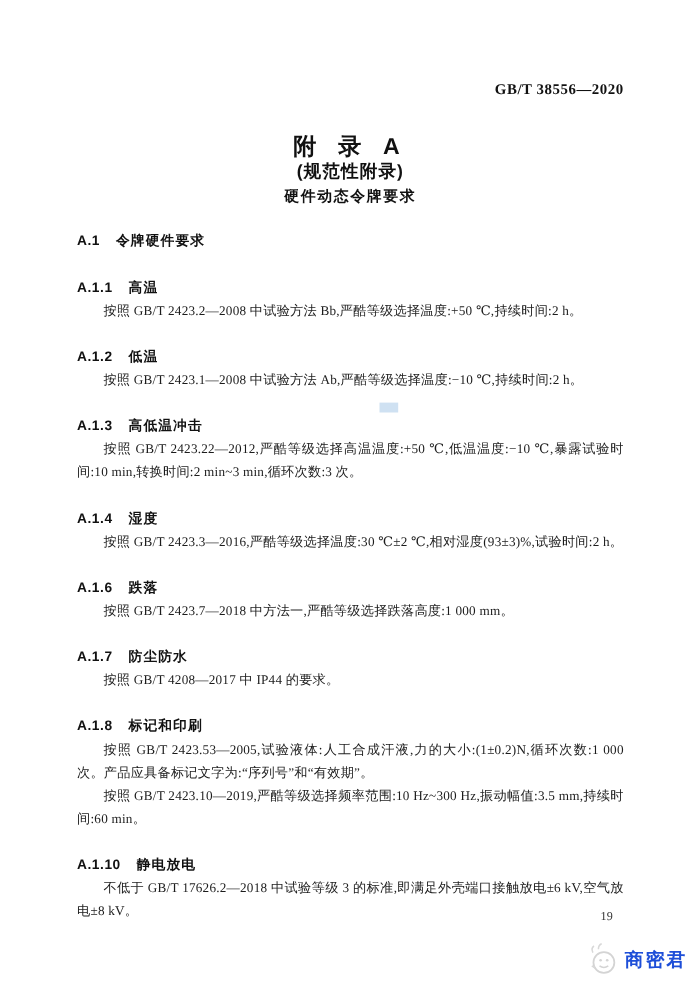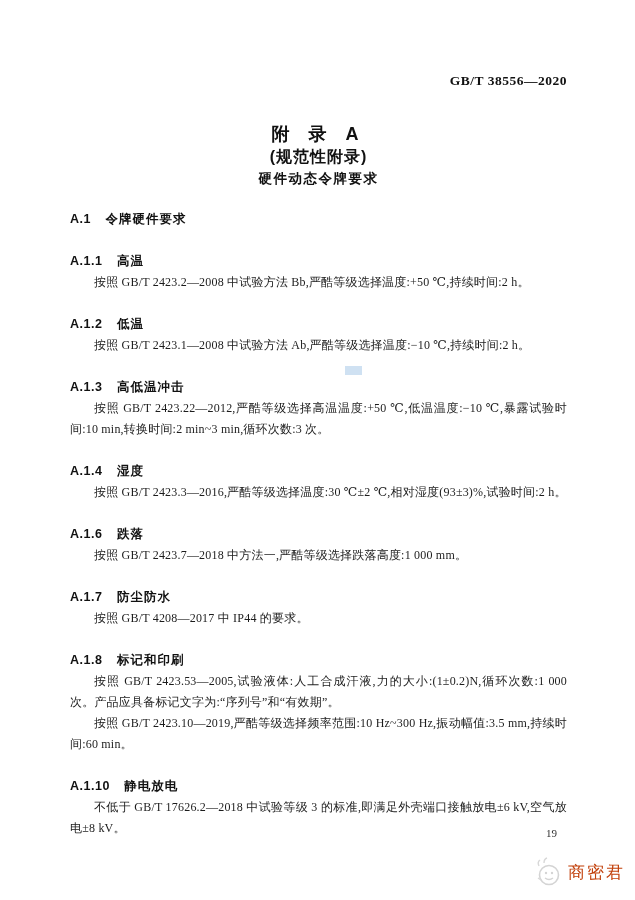--- a/index.html
+++ b/index.html
@@ -13,21 +13,21 @@
   .doc-header {
     padding-top:73px; text-align:right;
     font-weight:bold; font-size:13.5px; letter-spacing:0.5px;
     font-family:"Liberation Serif","DejaVu Serif",serif; color:#111;
   }
 
   .title-block {
     margin-top:33px; text-align:center; font-weight:bold;
     font-family:"Liberation Sans","DejaVu Sans",sans-serif; color:#111;
   }
-  .title-l1 { font-size:18px; line-height:24px; letter-spacing:7px; }
+  .title-l1 { font-size:21px; line-height:24px; letter-spacing:7px; }
   .title-l2 { font-size:16px; line-height:22px; letter-spacing:1px; }
   .title-l3 { font-size:13.5px; line-height:22px; letter-spacing:1.5px; }
 
   .sections { margin-top:19px; }
   .sec-h {
     margin:21px 0 0 0; line-height:21px;
     font-family:"Liberation Sans","DejaVu Sans",sans-serif;
     font-weight:bold; font-size:12.5px; color:#111;
   }
   .sections .section:first-child .sec-h { margin-top:0; }
@@ -49,21 +49,21 @@
     font-family:"Liberation Serif","DejaVu Serif",serif;
   }
 
   .watermark {
     position:absolute; top:854px; right:10px;
     display:flex; align-items:center; gap:5px;
   }
   .watermark-icon svg { display:block; }
   .watermark-text {
     font-family:"Liberation Sans","DejaVu Sans",sans-serif;
-    font-weight:normal; font-size:17px; letter-spacing:2px; color:#c2410c;
+    font-weight:bold; font-size:17px; letter-spacing:2px; color:#1d4ed8;
   }
 </style>
 </head>
 <body>
 
 <div class="page">
   <div class="content">
 
     <div class="doc-header">GB/T 38556—2020</div>
 

